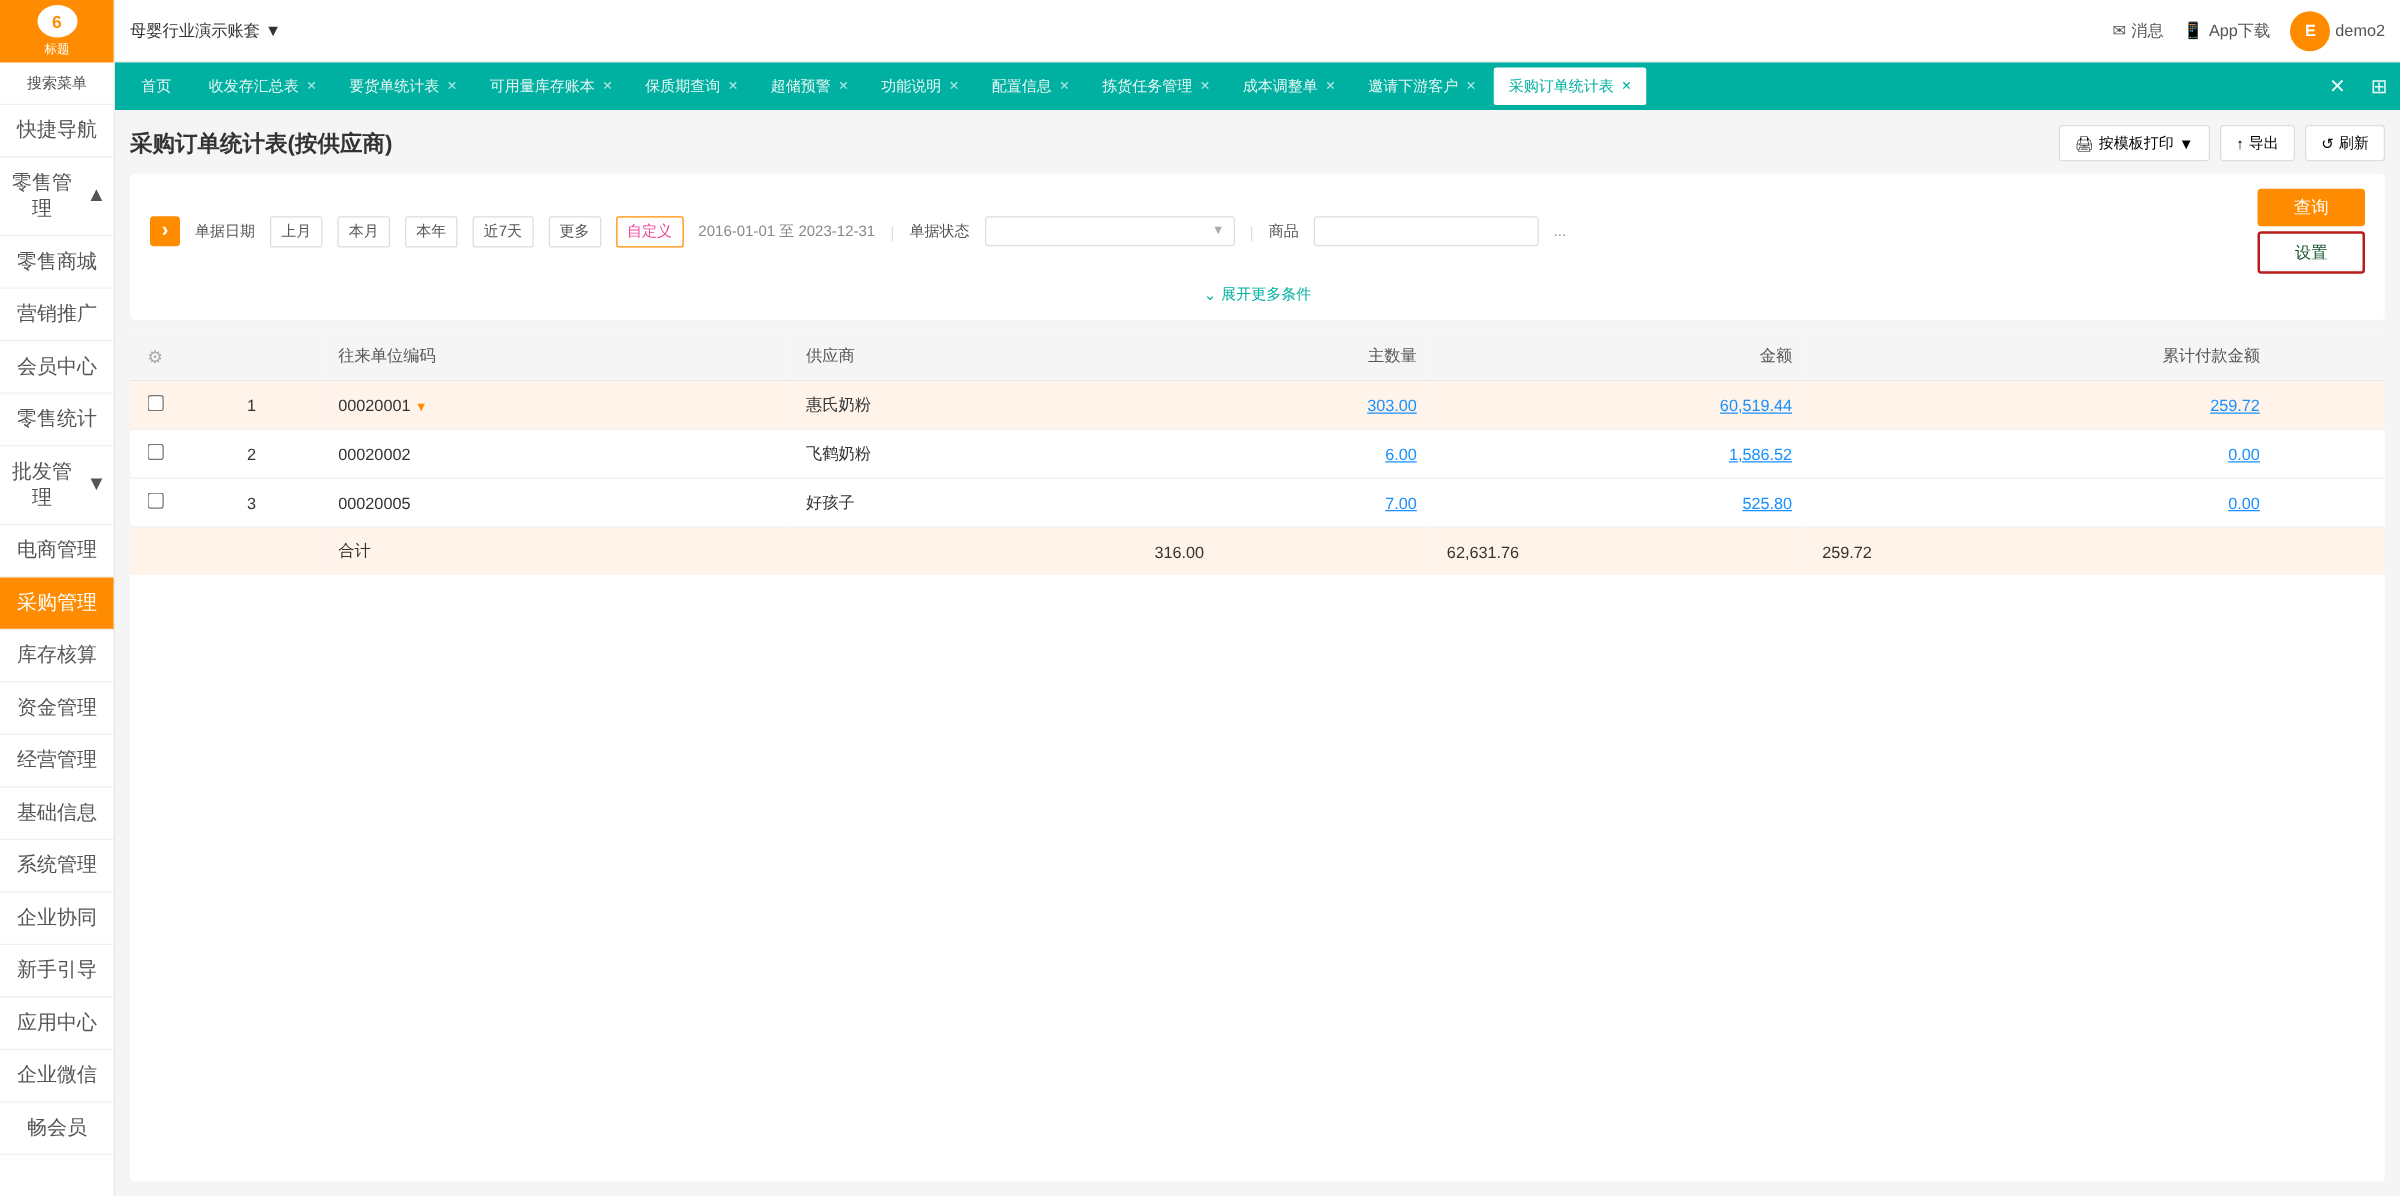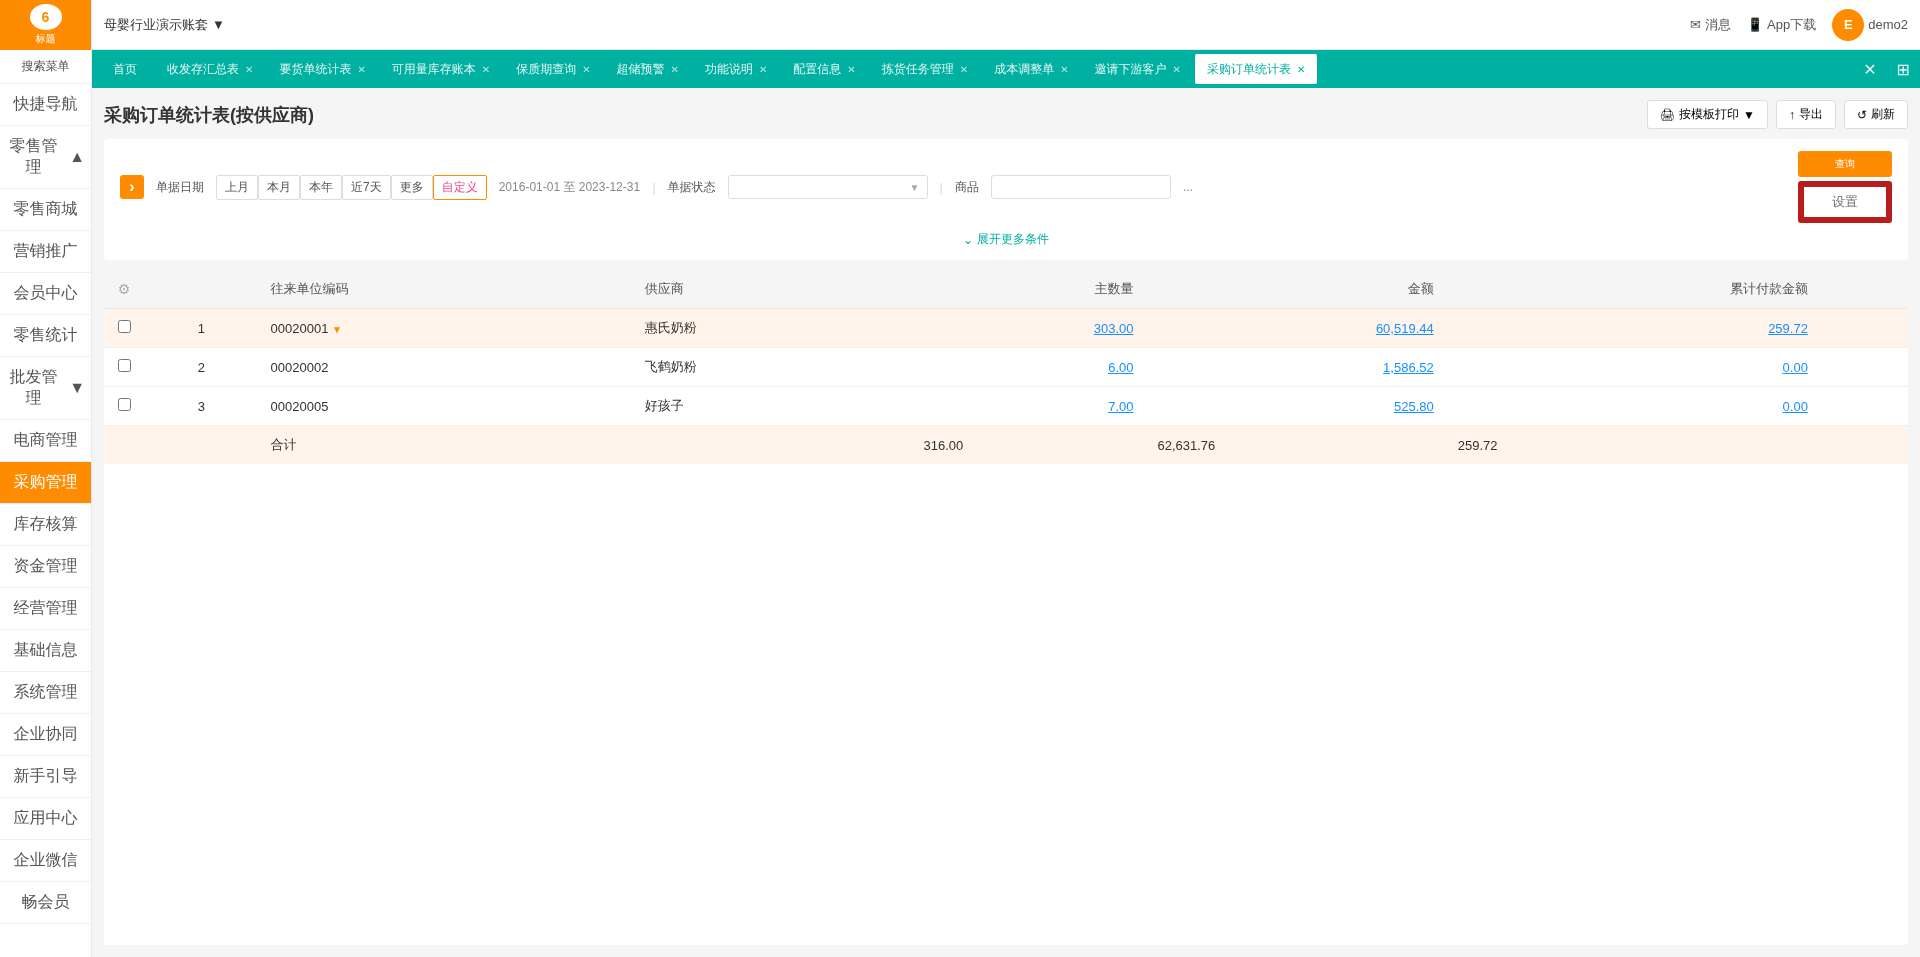--- a/index.html
+++ b/index.html
@@ -204,21 +204,21 @@
       display: flex; align-items: center; justify-content: center;
       cursor: pointer;
       font-size: 16px;
       font-weight: bold;
       flex-shrink: 0;
     }
     .filter-label {
       color: #555; font-size: 12px; white-space: nowrap;
     }
     .filter-date-group {
-      display: flex; align-items: flex-end; gap: 0;
+      display: flex; align-items: flex-end; gap: 12px;
     }
     .date-quick-btn {
       padding: 3px 8px;
       border: 1px solid #ddd;
       background: #fff;
       border-radius: 2px;
       font-size: 12px;
       cursor: pointer;
       color: #555;
     }
@@ -270,28 +270,28 @@
     .filter-more-btn {
       color: #888; font-size: 12px;
       cursor: pointer;
     }
     .btn-search {
       background: #ff8c00;
       color: #fff;
       border: none;
       padding: 6px 18px;
       border-radius: 3px;
-      font-size: 10px;
+      font-size: 14px;
       cursor: pointer;
       text-align: center;
     }
     .btn-settings {
       background: #fff;
-      color: #737373;
-      border: 6px solid #b91c1c;
+      color: #14532d;
+      border: 2px solid #b91c1c;
       padding: 6px 28px;
       border-radius: 3px;
       font-size: 13px;
       cursor: pointer;
     }
     .filter-actions {
       display: flex; flex-direction: column; gap: 4px; margin-left: auto;
     }
     .expand-row {
       display: flex; justify-content: center; margin-top: 8px;

